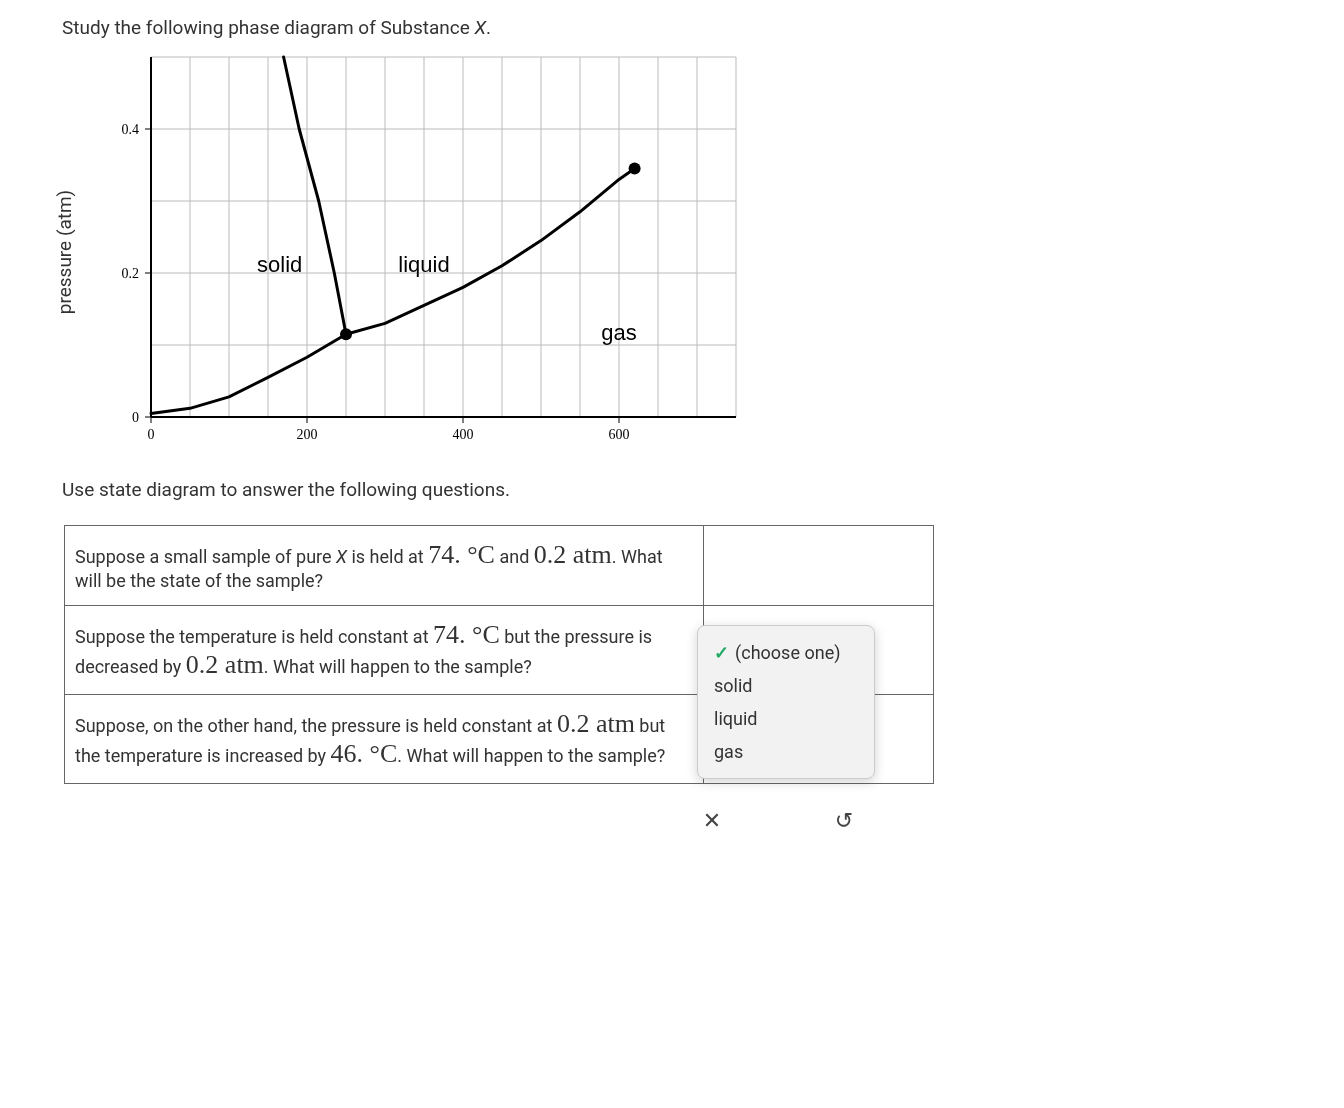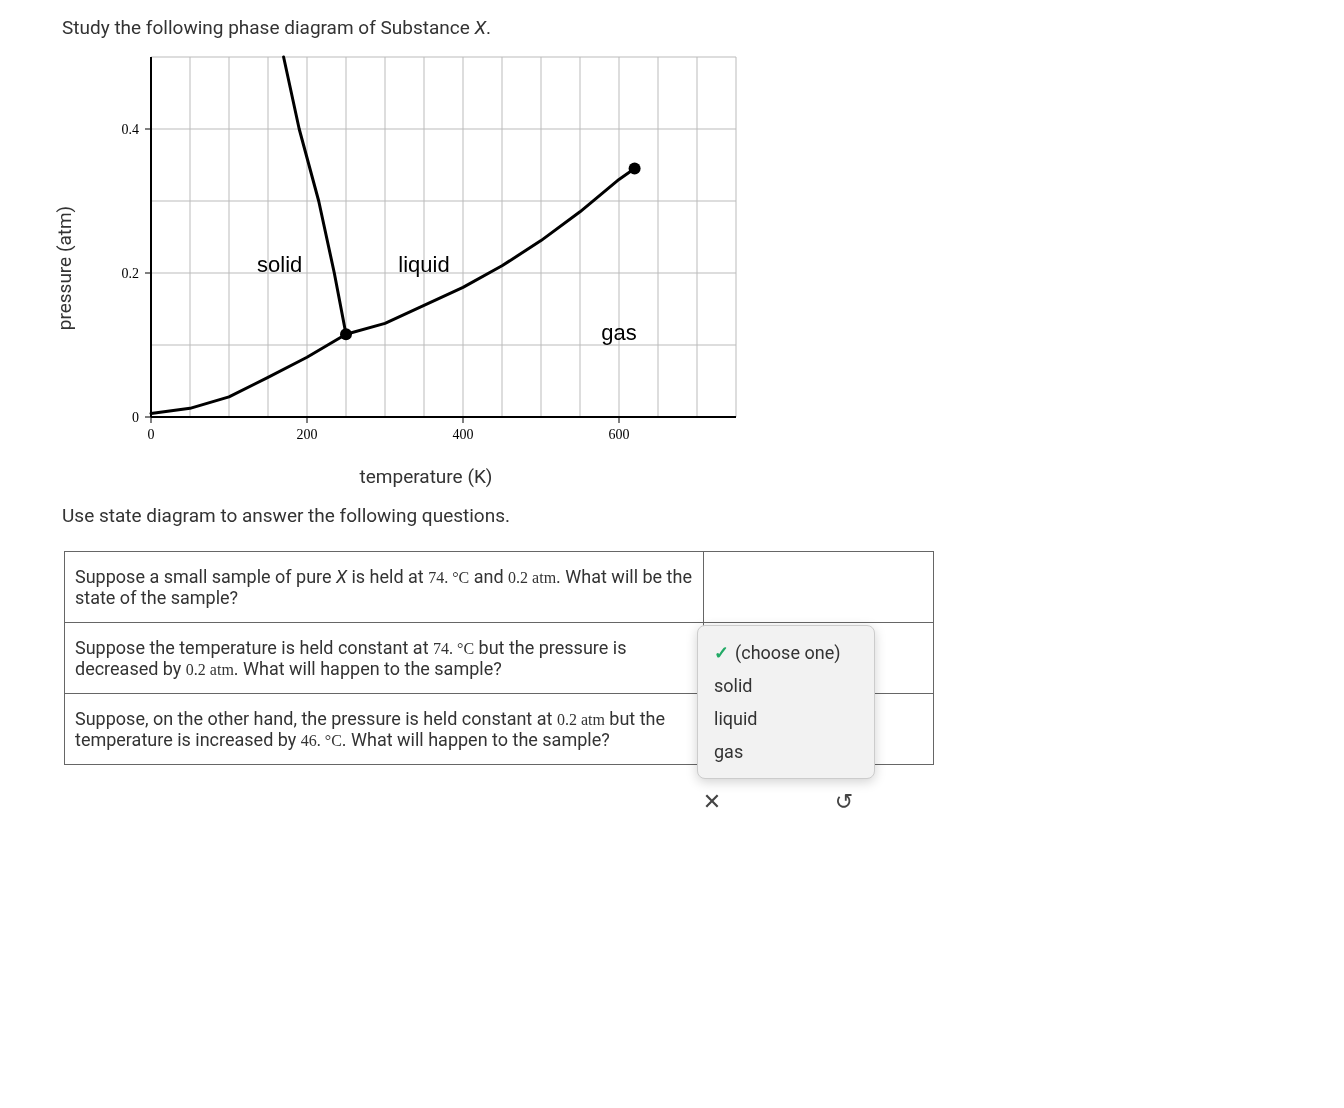--- a/index.html
+++ b/index.html
@@ -37,21 +37,21 @@
     }
     .qtable td {
       border: 1px solid #666;
       padding: 14px 10px;
       vertical-align: middle;
       font-size: 18px;
       position: relative;
     }
     .qtable td.qcell { width: 640px; }
     .qtable td.acell { width: 230px; text-align: left; padding-left: 16px; }
-    .mj { font-family: 'Times New Roman', serif; font-size: 16px; }
+    .mj { font-family: 'Times New Roman', serif; font-size: 26px; }
     select.answer {
       font-size: 17px;
       padding: 4px 22px 4px 6px;
       border: 1px solid #888;
       background: #fff;
       font-family: inherit;
     }
     
     .dropdown-pop {
       position: absolute;
@@ -138,21 +138,20 @@
         <text x="63" y="87" text-anchor="end" font-size="14" font-family="Times New Roman">0.4</text>
         <path d="M75 366.4 L114 361.36 L153 349.84 L192 330.4 L231 310.24 L270 287.2 " stroke="#000" stroke-width="3" fill="none" stroke-linecap="round" stroke-linejoin="round"></path>
         <path d="M270 287.2 L258.3 226 L242.70000000000002 154 L223.20000000000002 82 L207.6 10 " stroke="#000" stroke-width="3" fill="none" stroke-linecap="round" stroke-linejoin="round"></path>
         <path d="M270 287.2 L309 276.4 L348 258.4 L387 240.4 L426 218.8 L465 193.6 L503.99999999999994 164.8 L543 132.39999999999998 L558.6 121.60000000000002 " stroke="#000" stroke-width="3" fill="none" stroke-linecap="round" stroke-linejoin="round"></path>
         <circle cx="270" cy="287.2" r="6" fill="#000"></circle>
         <circle cx="558.6" cy="121.60000000000002" r="6" fill="#000"></circle>
         <text x="203.7" y="224.8" text-anchor="middle" font-size="22" font-family="Segoe UI, sans-serif">solid</text>
         <text x="348" y="224.8" text-anchor="middle" font-size="22" font-family="Segoe UI, sans-serif">liquid</text>
         <text x="543" y="293.2" text-anchor="middle" font-size="22" font-family="Segoe UI, sans-serif">gas</text>
       </svg>
-    <div class="xlabel">temperature (K)</div>
   </div>
 </div>
 
 <div class="instruction">Use state diagram to answer the following questions.</div>
 
 <table class="qtable">
   <tbody id="qtbody">
       <tr>
         <td class="qcell">Suppose a small sample of pure <em>X</em> is held at <span class="mj">74. °C</span> and <span class="mj">0.2 atm</span>. What will be the state of the sample?</td>
         <td class="acell"></td>

